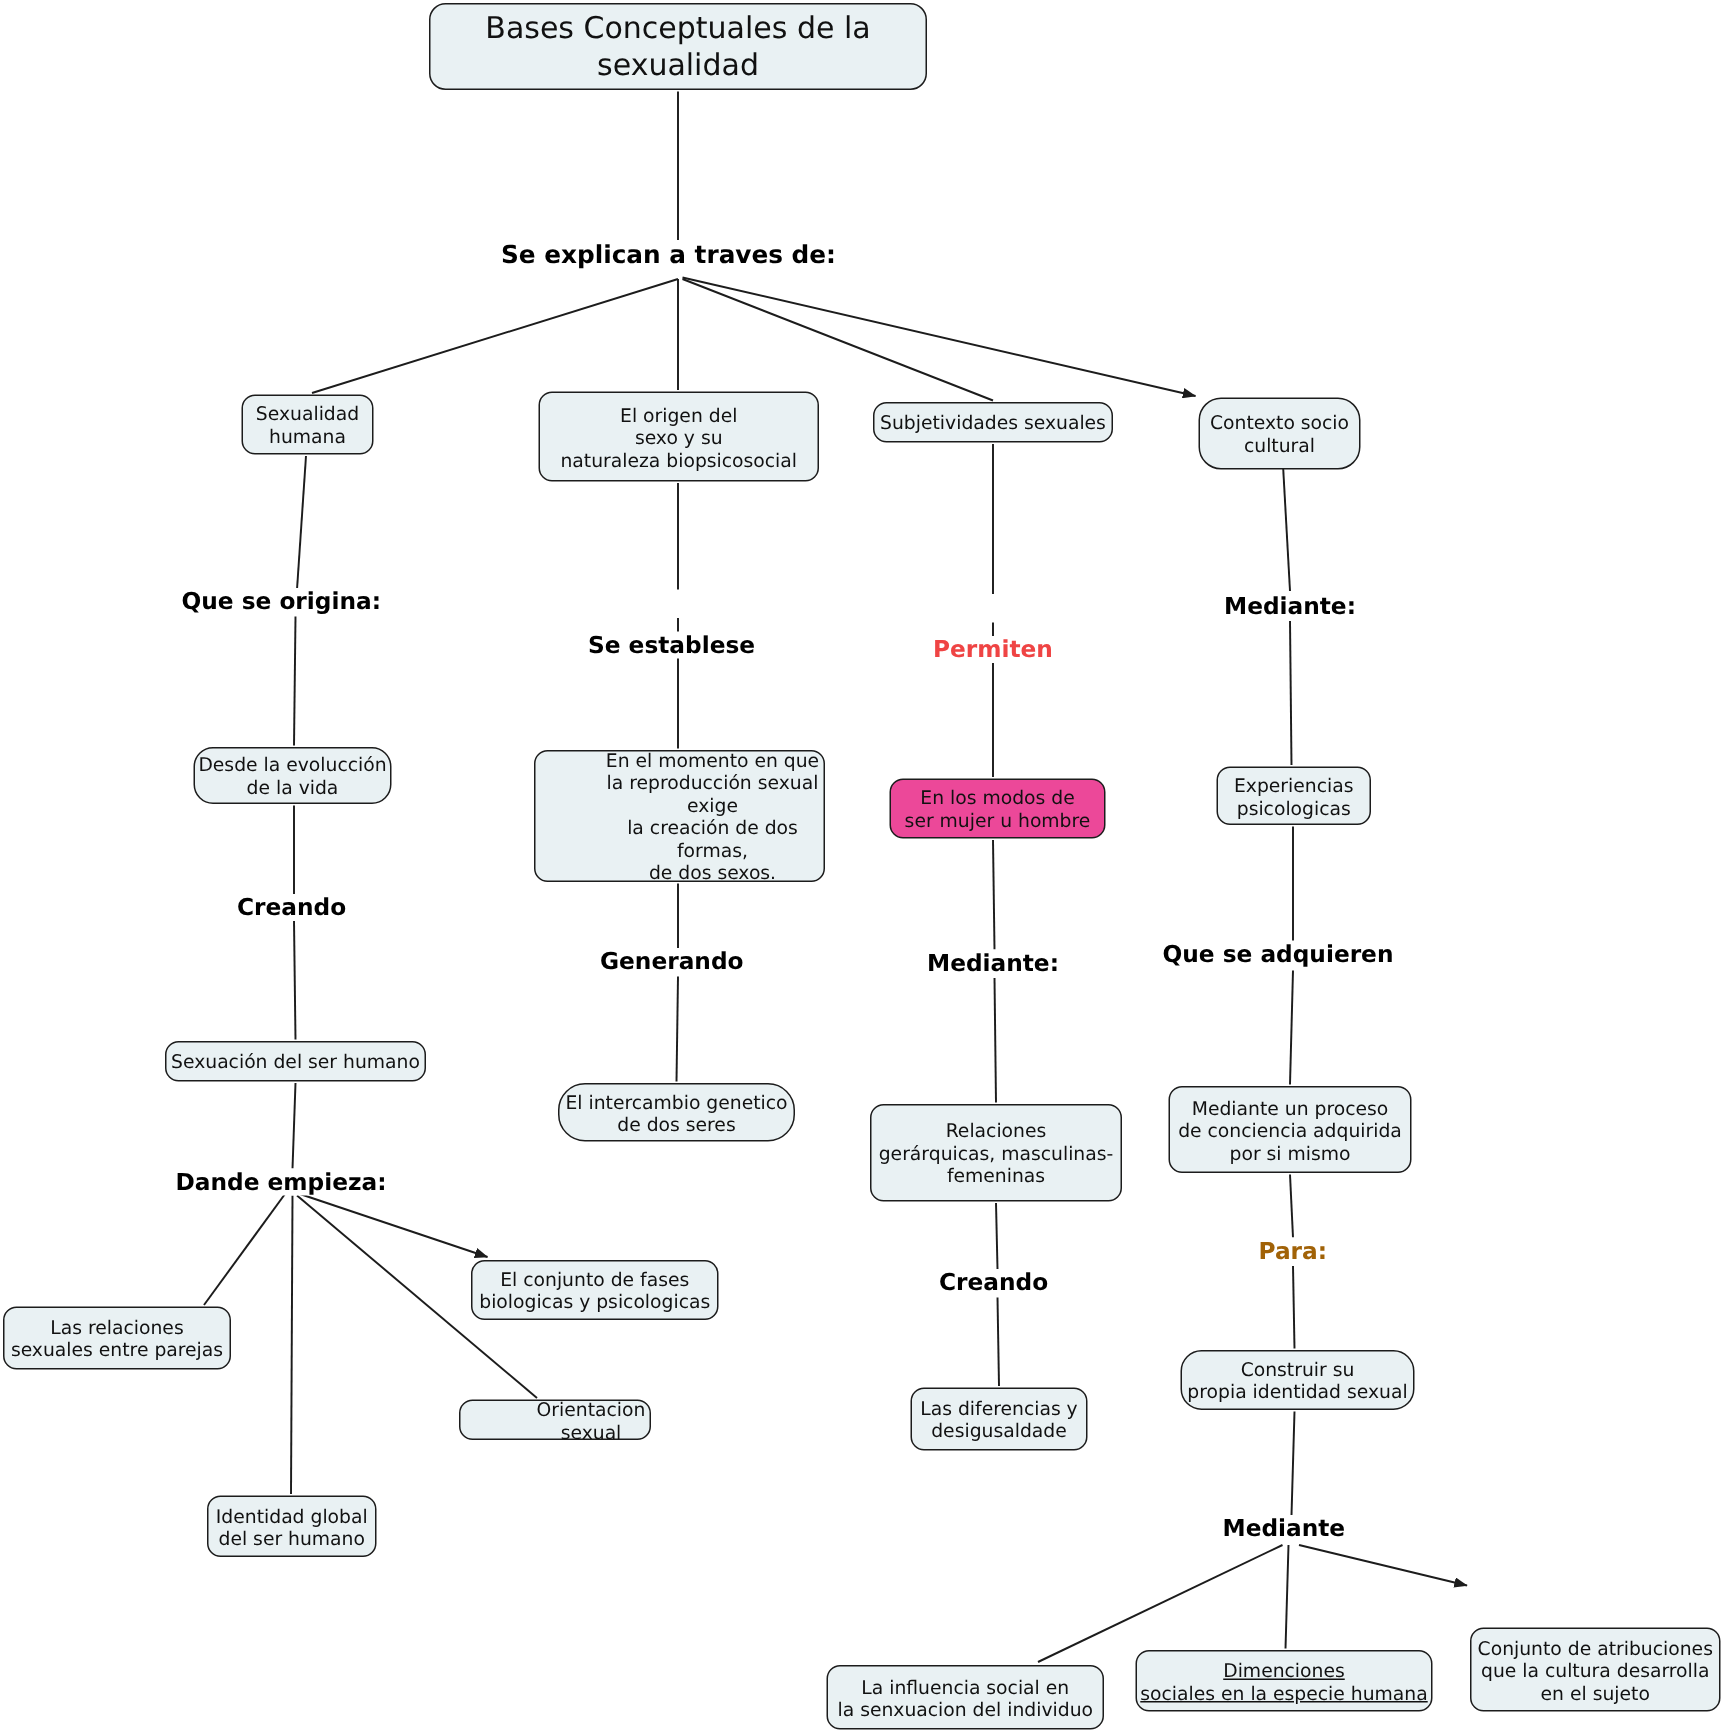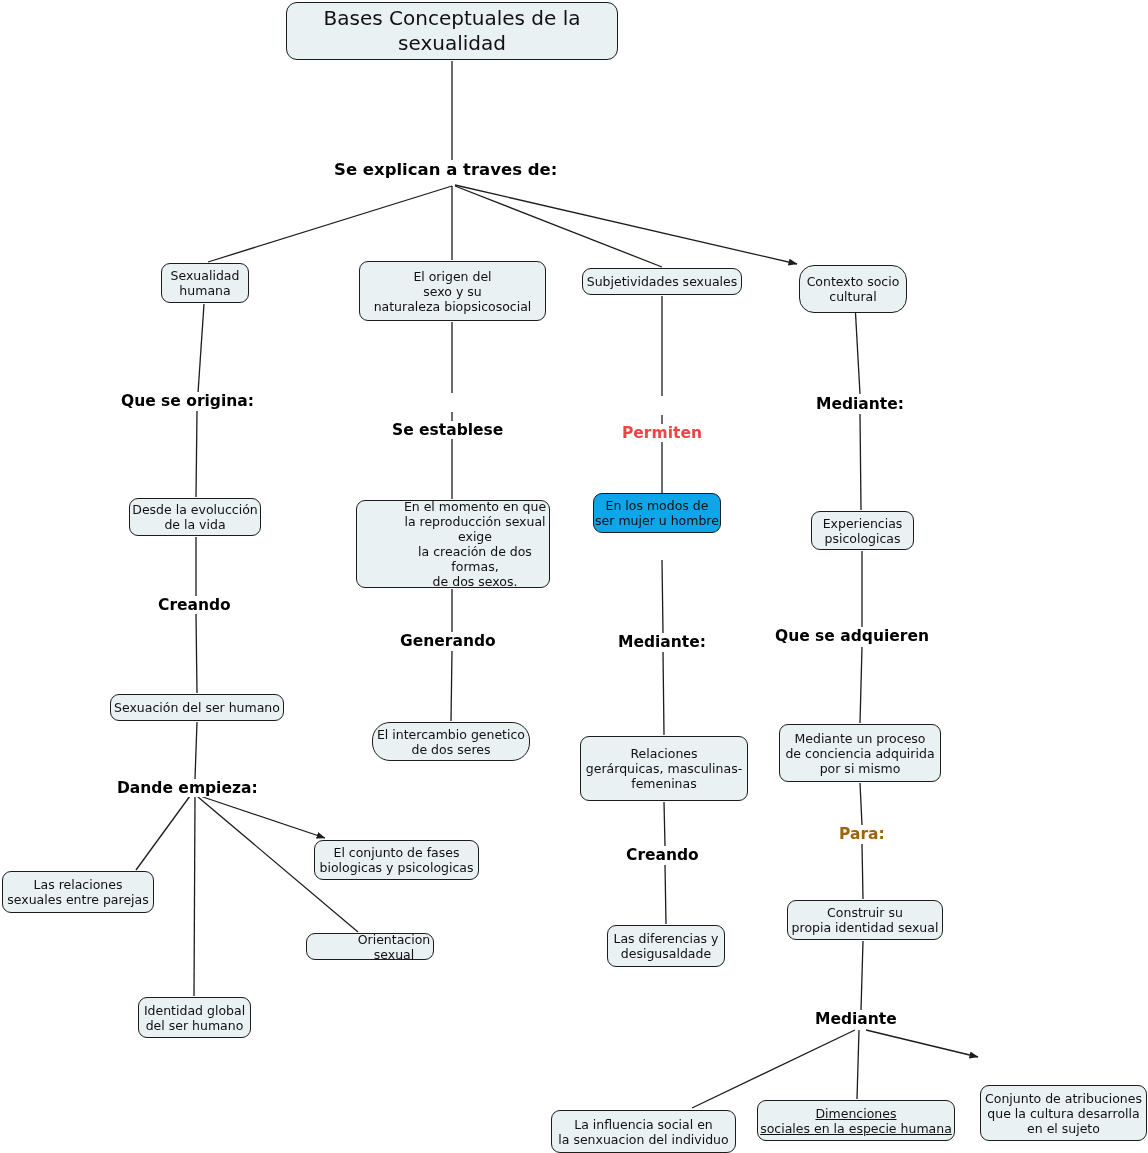--- a/index.html
+++ b/index.html
@@ -110,27 +110,27 @@
     <div class="node-box title" style="left: 286px; top: 2px; width: 332px; height: 58px; background: rgb(233, 241, 243); border-color: rgb(28, 28, 28);">Bases Conceptuales de la
 sexualidad</div>
     <div class="node-box" style="left: 161px; top: 263px; width: 88px; height: 40px; background: rgb(233, 241, 243); border-color: rgb(28, 28, 28);">Sexualidad
 humana</div>
     <div class="node-box" style="left: 359px; top: 261px; width: 187px; height: 60px; background: rgb(233, 241, 243); border-color: rgb(28, 28, 28);">El origen del
 sexo y su
 naturaleza biopsicosocial</div>
     <div class="node-box" style="left: 582px; top: 268px; width: 160px; height: 27px; background: rgb(233, 241, 243); border-color: rgb(28, 28, 28);">Subjetividades sexuales</div>
     <div class="node-box" style="left: 799px; top: 265px; width: 108px; height: 48px; background: rgb(233, 241, 243); border-color: rgb(28, 28, 28); border-radius: 15px;">Contexto socio
 cultural</div>
-    <div class="node-box" style="left: 129px; top: 498px; width: 132px; height: 38px; background: rgb(233, 241, 243); border-color: rgb(28, 28, 28);">Desde la evolucción
+    <div class="node-box" style="left: 129px; top: 498px; width: 132px; height: 38px; background: rgb(233, 241, 243); border-color: rgb(28, 28, 28); border-radius: 13px;">Desde la evolucción
 de la vida</div>
     <div class="node-box" style="left: 356px; top: 500px; width: 194px; height: 88px; background: rgb(233, 241, 243); border-color: rgb(28, 28, 28); padding-left: 44px;">En el momento en que
 la reproducción sexual exige
 la creación de dos formas,
 de dos sexos.</div>
-    <div class="node-box" style="left: 593px; top: 493px; width: 128px; height: 40px; background: #0ea5e9; border-color: rgb(28, 28, 28);">En los modos de
+    <div class="node-box" style="left: 593px; top: 519px; width: 144px; height: 40px; background: #ec4899; border-color: rgb(28, 28, 28);">En los modos de
 ser mujer u hombre</div>
     <div class="node-box" style="left: 811px; top: 511px; width: 103px; height: 39px; background: rgb(233, 241, 243); border-color: rgb(28, 28, 28);">Experiencias
 psicologicas</div>
     <div class="node-box" style="left: 110px; top: 694px; width: 174px; height: 27px; background: rgb(233, 241, 243); border-color: rgb(28, 28, 28);">Sexuación del ser humano</div>
     <div class="node-box" style="left: 372px; top: 722px; width: 158px; height: 39px; background: rgb(233, 241, 243); border-color: rgb(28, 28, 28); border-radius: 18px;">El intercambio genetico
 de dos seres</div>
     <div class="node-box" style="left: 580px; top: 736px; width: 168px; height: 65px; background: rgb(233, 241, 243); border-color: rgb(28, 28, 28);">Relaciones
 gerárquicas, masculinas-
 femeninas</div>
     <div class="node-box" style="left: 779px; top: 724px; width: 162px; height: 58px; background: rgb(233, 241, 243); border-color: rgb(28, 28, 28);">Mediante un proceso
@@ -138,21 +138,21 @@
 por si mismo</div>
     <div class="node-box" style="left: 314px; top: 840px; width: 165px; height: 40px; background: rgb(233, 241, 243); border-color: rgb(28, 28, 28);">El conjunto de fases
 biologicas y psicologicas</div>
     <div class="node-box" style="left: 2px; top: 871px; width: 152px; height: 42px; background: rgb(233, 241, 243); border-color: rgb(28, 28, 28);">Las relaciones
 sexuales entre parejas</div>
     <div class="node-box" style="left: 306px; top: 933px; width: 128px; height: 27px; background: rgb(233, 241, 243); border-color: rgb(28, 28, 28); padding-left: 48px;">Orientacion sexual</div>
     <div class="node-box" style="left: 138px; top: 997px; width: 113px; height: 41px; background: rgb(233, 241, 243); border-color: rgb(28, 28, 28);">Identidad global
 del ser humano</div>
     <div class="node-box" style="left: 607px; top: 925px; width: 118px; height: 42px; background: rgb(233, 241, 243); border-color: rgb(28, 28, 28);">Las diferencias y
 desigusaldade</div>
-    <div class="node-box" style="left: 787px; top: 900px; width: 156px; height: 40px; background: rgb(233, 241, 243); border-color: rgb(28, 28, 28);">Construir su
+    <div class="node-box" style="left: 787px; top: 900px; width: 156px; height: 40px; background: rgb(233, 241, 243); border-color: rgb(28, 28, 28); border-radius: 14px;">Construir su
 propia identidad sexual</div>
     <div class="node-box" style="left: 551px; top: 1110px; width: 185px; height: 43px; background: rgb(233, 241, 243); border-color: rgb(28, 28, 28);">La influencia social en
 la senxuacion del individuo</div>
     <div class="node-box" style="left: 757px; top: 1100px; width: 198px; height: 41px; background: rgb(233, 241, 243); border-color: rgb(28, 28, 28); text-decoration: underline;">Dimenciones
 sociales en la especie humana</div>
     <div class="node-box" style="left: 980px; top: 1053px; width: 167px; height: 56px; background: rgb(233, 241, 243); border-color: rgb(28, 28, 28); margin-top: 32px;">Conjunto de atribuciones
 que la cultura desarrolla
 en el sujeto</div>
   </div>
 <div id="label-layer">

